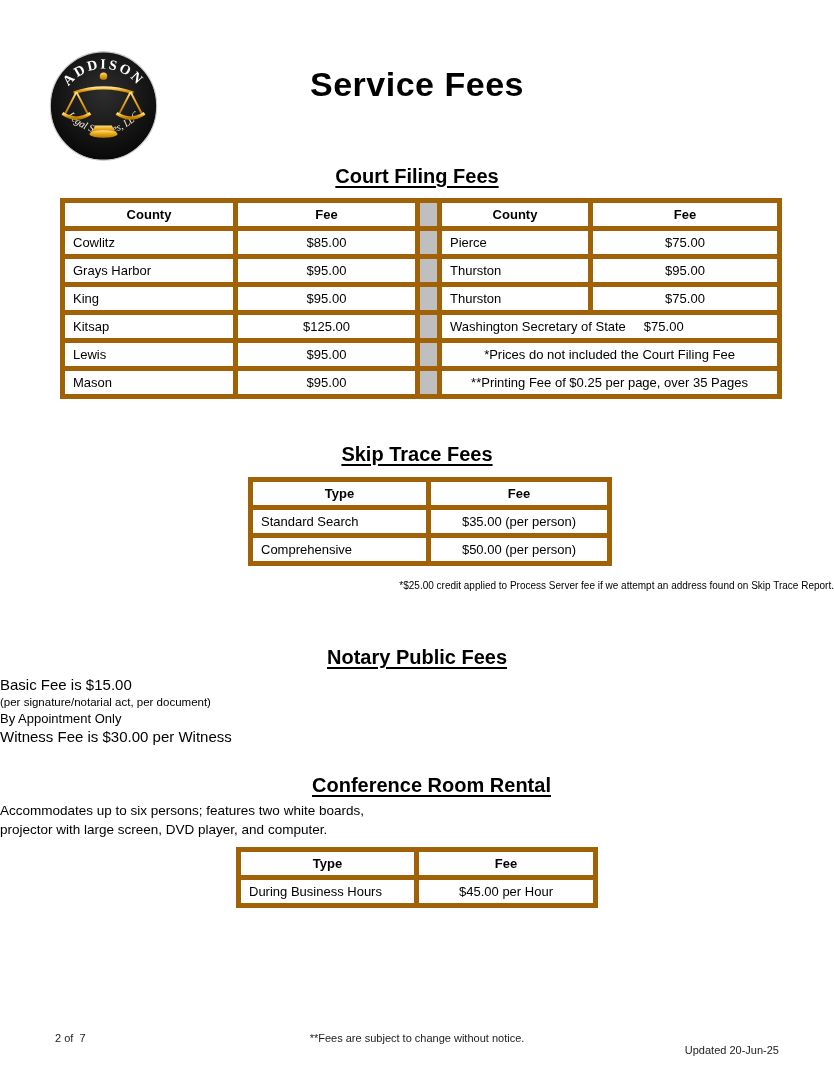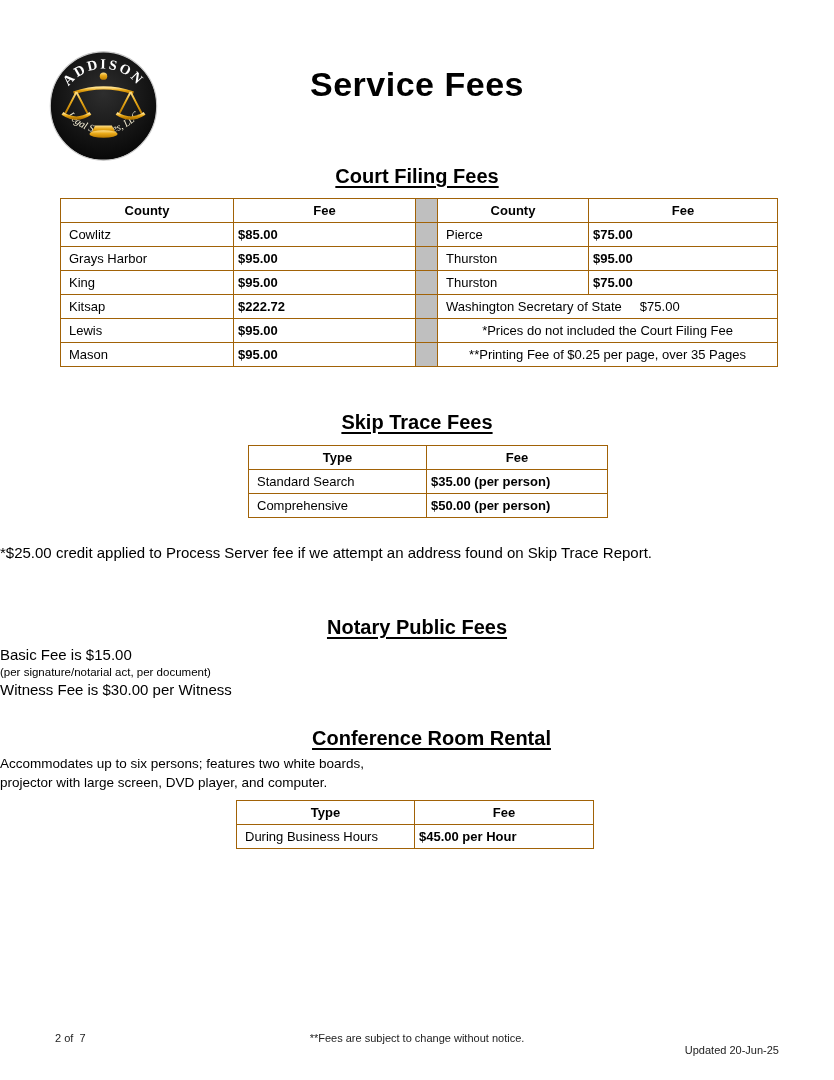--- a/index.html
+++ b/index.html
@@ -24,38 +24,38 @@
     text-underline-offset:3px; line-height:1.2; margin:0;
   }
   .h-court   { margin-top:59px; }
   .h-skip    { margin-top:43px; }
   .h-notary  { margin-top:54px; }
   .h-conf    { margin-top:26px;padding-left:29px; }
 
   
   table { border-collapse:collapse; table-layout:fixed; }
   td {
-    border:1px solid #a16207; height:23px; font-size:13px;
+    border:5px solid #a16207; height:23px; font-size:13px;
     padding:0 4px; overflow:hidden; white-space:nowrap;
   }
   td.hd { font-weight:bold; text-align:center; }
   td.name { text-align:left; padding-left:8px; }
-  td.fee  { text-align:left;font-weight:bold; }
+  td.fee  { text-align:center; }
   td.spacer { background:#BFBFBF; padding:0; }
   td.note { text-align:center; }
   td.merged { text-align:left; padding-left:8px; }
   td.merged .fee-inline { margin-left:18px; }
 
   .court-table { margin:10px 0 0 60px; width:717px; }
   .skip-table  { margin:11px 0 0 248px; width:359px; }
   .conf-table  { margin:8px  0 0 236px; width:357px; }
 
   
   .skip-footnote {
-    margin-top:26px; text-align:left; font-size:15px; color:#000;
+    margin-top:14px; text-align:right; font-size:10px; color:#000;
   }
 
   
   .center-line { margin:0; }
   .notary-line-1 { font-size:15px;   line-height:19px; margin-top:6px; }
   .notary-line-2 { font-size:11.5px; line-height:16px; }
   .notary-line-3 { font-size:13px;   line-height:17px; }
   .notary-line-4 { font-size:15px;   line-height:20px; }
   .conf-desc     { font-size:13.5px; line-height:19px; margin-top:4px; }
 
@@ -143,21 +143,21 @@
     </tr>
     <tr>
       <td class="name">King</td>
       <td class="fee">$95.00</td>
       <td class="spacer"></td>
       <td class="name">Thurston</td>
       <td class="fee">$75.00</td>
     </tr>
     <tr>
       <td class="name">Kitsap</td>
-      <td class="fee">$222.72</td>
+      <td class="fee">$125.00</td>
       <td class="spacer"></td>
       <td class="merged" colspan="2">
         <span>Washington Secretary of State</span><span class="fee-inline">$75.00</span>
       </td>
     </tr>
     <tr>
       <td class="name">Lewis</td>
       <td class="fee">$95.00</td>
       <td class="spacer"></td>
       <td class="note" colspan="2">*Prices do not included the Court Filing Fee</td>
@@ -192,20 +192,21 @@
       <td class="fee">$50.00 (per person)</td>
     </tr>
   </tbody>
     </table>
 
   <div class="skip-footnote">*$25.00 credit applied to Process Server fee if we attempt an address found on Skip Trace Report.</div>
 
   <h2 class="section-heading h-notary">Notary Public Fees</h2>
   <p class="center-line notary-line-1">Basic Fee is $15.00</p>
   <p class="center-line notary-line-2">(per signature/notarial act, per document)</p>
+  <p class="center-line notary-line-3">By Appointment Only</p>
   <p class="center-line notary-line-4">Witness Fee is $30.00 per Witness</p>
 
   <h2 class="section-heading h-conf">Conference Room Rental</h2>
   <p class="center-line conf-desc">Accommodates up to six persons; features two white boards,</p>
   <p class="center-line conf-desc" style="margin-top:0">projector with large screen, DVD player, and computer.</p>
 
   <table class="conf-table">
     <colgroup>
         <col style="width:178px">
         <col style="width:179px">

